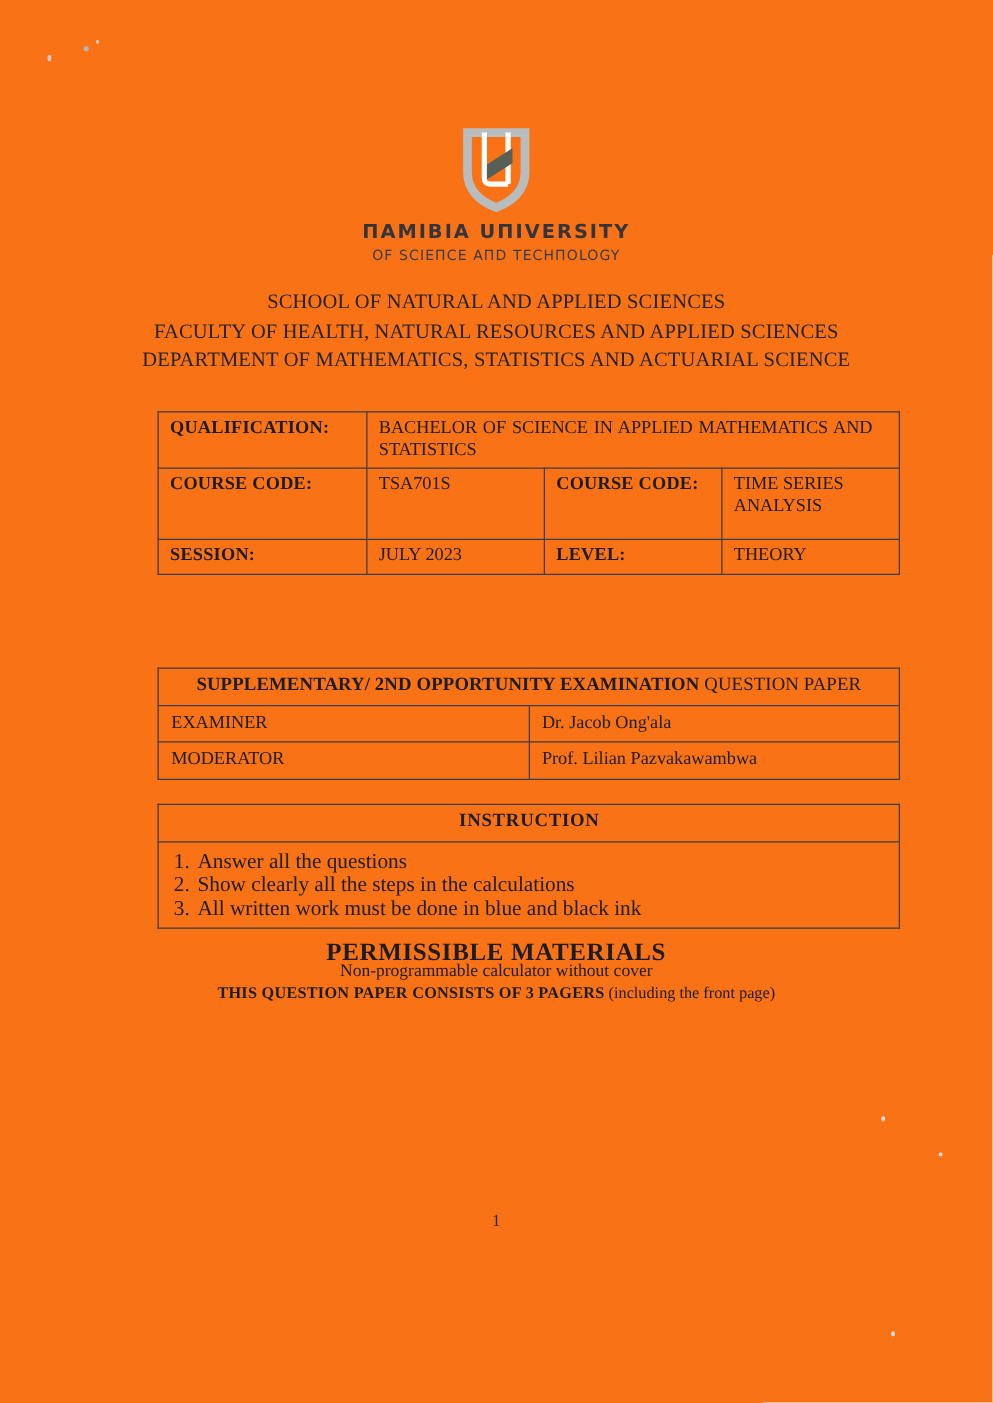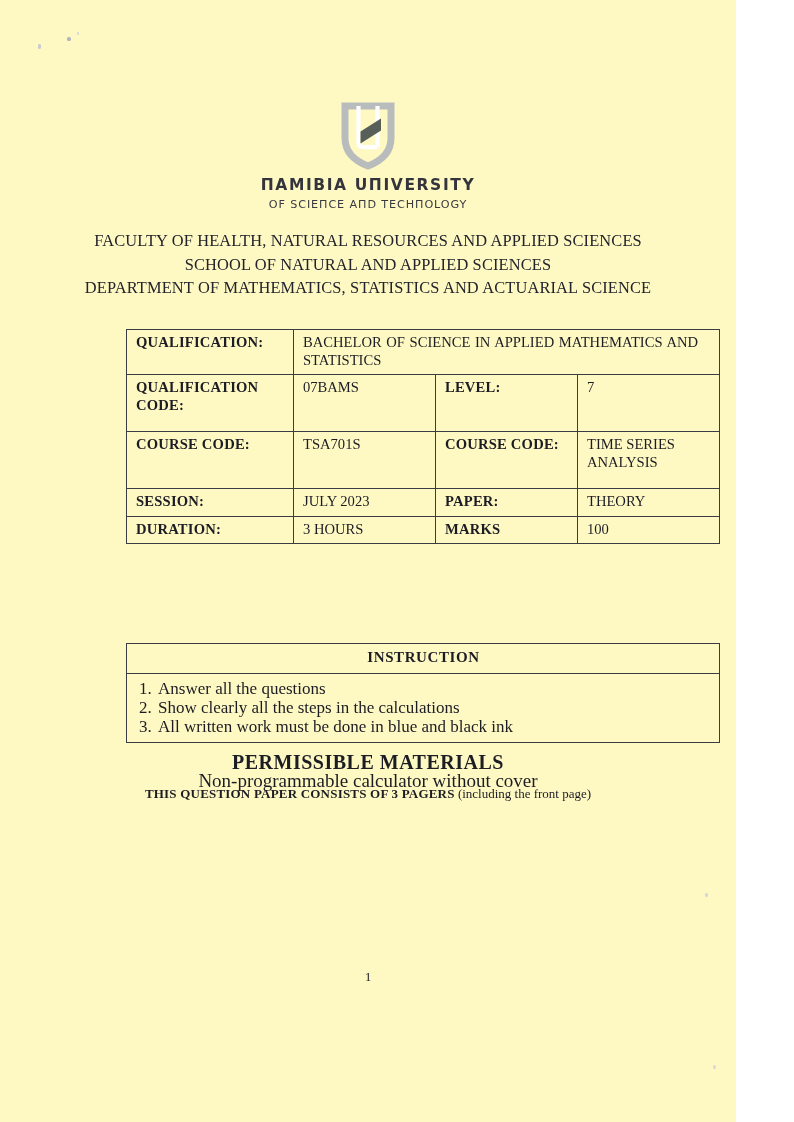--- a/index.html
+++ b/index.html
@@ -2,23 +2,23 @@
 <html><head>
 <meta charset="utf-8">
 <style>
   html, body {
     margin: 0;
     padding: 0;
     background: #ffffff;
   }
   .page {
     position: relative;
-    width: 736px;
+    width: 794px;
     height: 1122px;
-    background: #fef9c3;
+    background: #f97316;
     overflow: hidden;
     font-family: "Liberation Serif", "DejaVu Serif", serif;
     color: #1a1a20;
   }
 
   
   .speck {
     position: absolute;
     background: #c9c9cf;
     border-radius: 40%;
@@ -134,21 +134,21 @@
   .instr-list li .num { display: inline-block; width: 19px; }
 
   
   .perm {
     position: absolute;
     left: 0; right: 0;
     text-align: center;
     color: #1c1c24;
   }
   #perm-title { top: 751px; font-size: 20px; font-weight: bold; letter-spacing: 0.5px; }
-  #perm-sub   { top: 770px; font-size: 19px; }
+  #perm-sub   { top: 770px; font-size: 14px; }
   #perm-pages { top: 786px; font-size: 13px; }
   #perm-pages .strong { font-weight: bold; letter-spacing: 0.2px; }
   #perm-pages .light  { font-weight: normal; }
 
   .page-num {
     position: absolute;
     left: 0; right: 0;
     top: 969px;
     text-align: center;
     font-size: 13.5px;
@@ -173,61 +173,64 @@
       <path d="M25.5 6 V43 C25.5 45.6 27.4 47.2 30 47.2 H44.5" fill="none" stroke="#ffffff" stroke-width="4.2"></path>
       <path d="M44.5 47.2 V6" fill="none" stroke="#ffffff" stroke-width="4.2"></path>
       <path d="M27.5 31.5 L48 18.5 L48 30.5 L27.5 43.5 Z" fill="#566058"></path>
     </svg>
   </div>
 
   <div class="uni-name">ΠAMIBIA UΠIVERSITY</div>
   <div class="uni-sub">OF SCIEΠCE AΠD TECHΠOLOGY</div>
 
   <div class="faculty">
+    <div>SCHOOL OF NATURAL AND APPLIED SCIENCES</div>
     <div>FACULTY OF HEALTH, NATURAL RESOURCES AND APPLIED SCIENCES</div>
-    <div>SCHOOL OF NATURAL AND APPLIED SCIENCES</div>
     <div>DEPARTMENT OF MATHEMATICS, STATISTICS AND ACTUARIAL SCIENCE</div>
   </div>
 
   <table class="tbl" id="qual-table">
     <tbody>
         <tr>
       <td class="lbl c-lbl">QUALIFICATION:</td>
       <td colspan="3">
         <div class="just">BACHELOR OF SCIENCE IN APPLIED MATHEMATICS AND</div>
         <div class="just-last">STATISTICS</div>
       </td>
     </tr>
     <tr class="pad-row">
-      <td class="lbl c-lbl">QUALIFICATION CODE:</td>
-      <td class="c-val">07BAMS</td>
-      <td class="lbl c-lbl2">LEVEL:</td>
-      <td>7</td>
-    </tr>
-    <tr class="pad-row">
       <td class="lbl c-lbl">COURSE CODE:</td>
       <td class="c-val">TSA701S</td>
       <td class="lbl c-lbl2">COURSE CODE:</td>
       <td>TIME SERIES ANALYSIS</td>
     </tr>
     <tr>
       <td class="lbl c-lbl">SESSION:</td>
       <td class="c-val">JULY 2023</td>
-      <td class="lbl c-lbl2">PAPER:</td>
+      <td class="lbl c-lbl2">LEVEL:</td>
       <td>THEORY</td>
-    </tr>
-    <tr>
-      <td class="lbl c-lbl">DURATION:</td>
-      <td class="c-val">3 HOURS</td>
-      <td class="lbl c-lbl2">MARKS</td>
-      <td>100</td>
     </tr>
   </tbody>
     </table>
 
+  <table class="tbl" id="exam-table">
+    <tbody>
+        <tr>
+      <td colspan="2" class="title-cell"><b>SUPPLEMENTARY/ 2ND OPPORTUNITY EXAMINATION</b><span> QUESTION PAPER</span></td>
+    </tr>
+    <tr>
+      <td class="e-left">EXAMINER</td>
+      <td>Dr. Jacob Ong'ala</td>
+    </tr>
+    <tr>
+      <td class="e-left">MODERATOR</td>
+      <td>Prof. Lilian Pazvakawambwa</td>
+    </tr>
+  </tbody>
+    </table>
 
   <table class="tbl" id="instr-table">
     <tbody>
         <tr>
       <td class="instr-head">INSTRUCTION</td>
     </tr>
     <tr>
       <td>
         <ul class="instr-list">
           <li><span class="num">1.</span><span>Answer all the questions</span></li>

